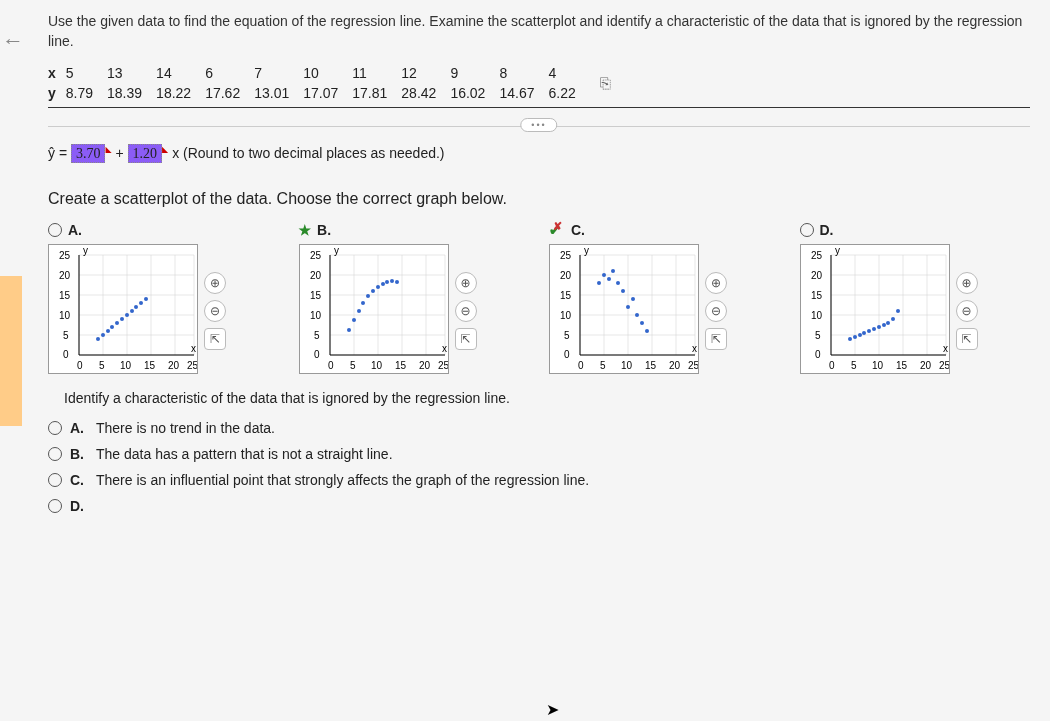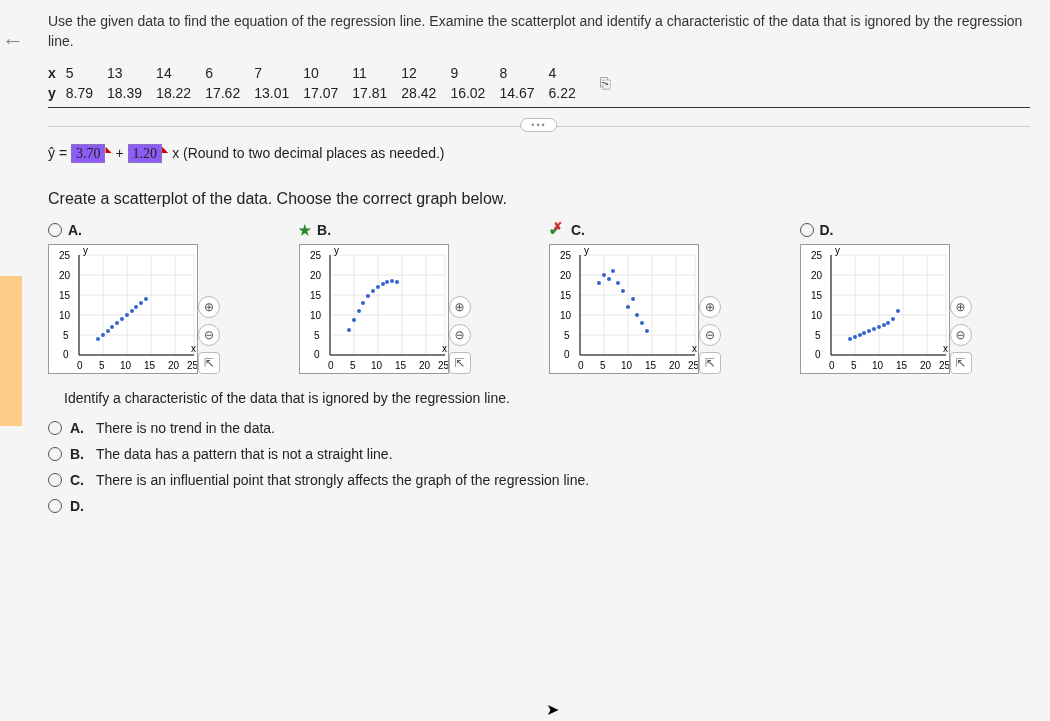--- a/index.html
+++ b/index.html
@@ -20,21 +20,21 @@
 .subq { margin: 28px 0 14px 0; font-size: 16px; }
 .yellow-bar { position: absolute; left: 0; top: 276px; width: 22px; height: 150px; background: #fc8; }
 .choices-row { display: flex; gap: 20px; margin-bottom: 16px; align-items: flex-start; }
 .choice { flex: 1; }
 .choice-header { display: flex; align-items: center; gap: 6px; margin-bottom: 6px; font-weight: bold; }
 .radio { width: 14px; height: 14px; border: 1.5px solid #555; border-radius: 50%; display: inline-block; }
 .star { color: #2a8a2a; font-size: 14px; }
 .checkx { position: relative; width: 16px; height: 16px; display:inline-block;}
 .checkx::before { content:"✔"; color:#2a8a2a; position:absolute; left:0; top:0; font-size:14px;}
 .checkx::after { content:"✘"; color:#c33; position:absolute; left:4px; top:-2px; font-size:11px;}
-.graph-wrap { display: flex; align-items: flex-end; }
+.graph-wrap { display: flex; align-items: center; gap: 6px; }
 .graph-controls { display: flex; flex-direction: column; gap: 6px; margin-top: 4px;}
 .ctrl-btn { width: 22px; height: 22px; border: 1px solid #bbb; border-radius: 50%; background: #fff; display: flex; align-items: center; justify-content: center; font-size: 12px; color: #555; cursor: pointer; }
 .ctrl-btn.sq { border-radius: 4px; }
 svg.mini { background: #fff; border: 1px solid #999; }
 .identify-q { margin: 16px 0 14px 16px; font-size: 14px; }
 .mc-list { list-style: none; }
 .mc-list li { display: flex; align-items: center; gap: 8px; margin: 10px 0; font-size: 14px; }
 .mc-list .letter { font-weight: bold; margin-right: 4px; }
 .cursor-arrow { position: absolute; left: 546px; top: 700px; font-size: 16px; color: #000; pointer-events: none; }
 </style>

